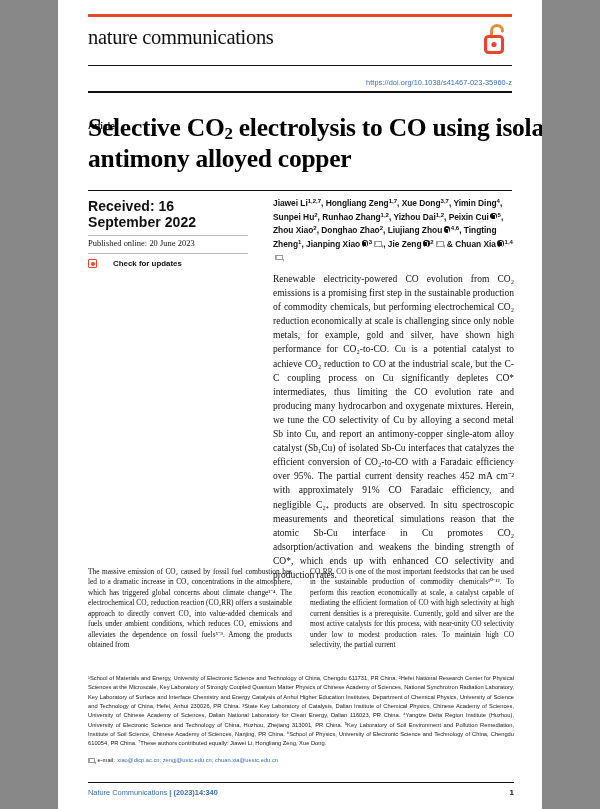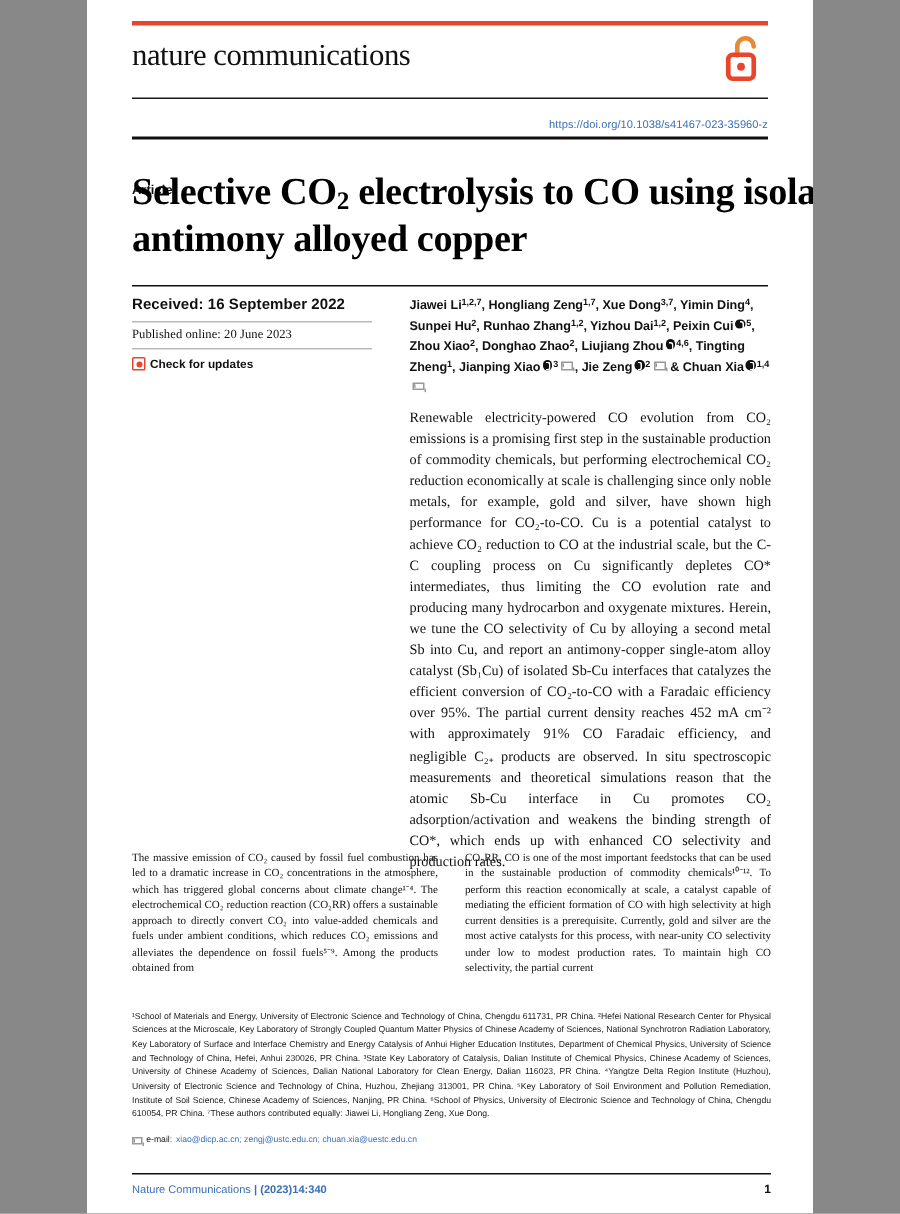--- a/index.html
+++ b/index.html
@@ -110,36 +110,36 @@
     height: 1.2px;
     background: #111;
   }
   .dates {
     position: absolute;
     left: 30px;
     top: 194px;
     width: 160px;
   }
   .date-row {
-    font-size: 10px;
+    font-size: 14px;
     font-weight: bold;
     color: #111;
     padding: 3.5px 0 5px 0;
     border-bottom: 0.8px solid #b9b9b9;
     letter-spacing: 0.05px;
   }
   .date-row.published {
     font-family: "Liberation Serif", serif;
     font-weight: 400;
     font-size: 8.4px;
   }
   .check-updates {
     display: flex;
     align-items: center;
-    gap: 3px;
+    gap: 16px;
     padding-top: 5px;
   }
   .cfu-badge {
     width: 9px; height: 9px;
     border: 1.2px solid #e8452c;
     border-radius: 1px;
     background: #fff;
     position: relative;
     flex: 0 0 auto;
   }

